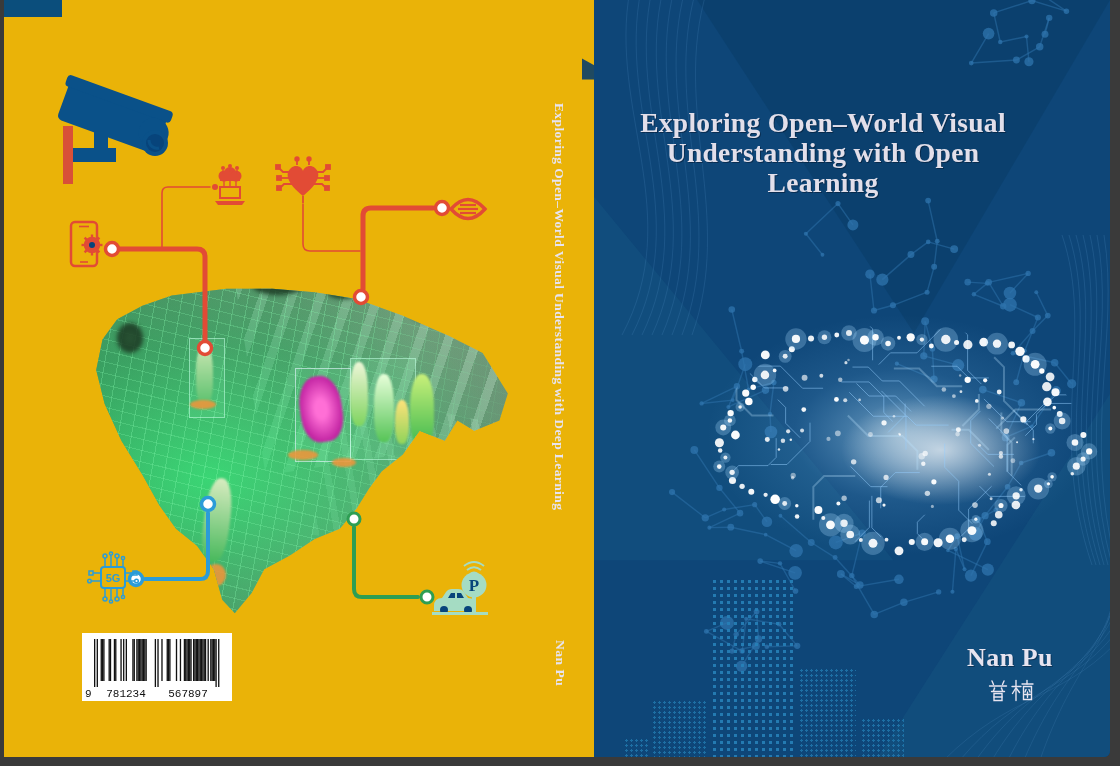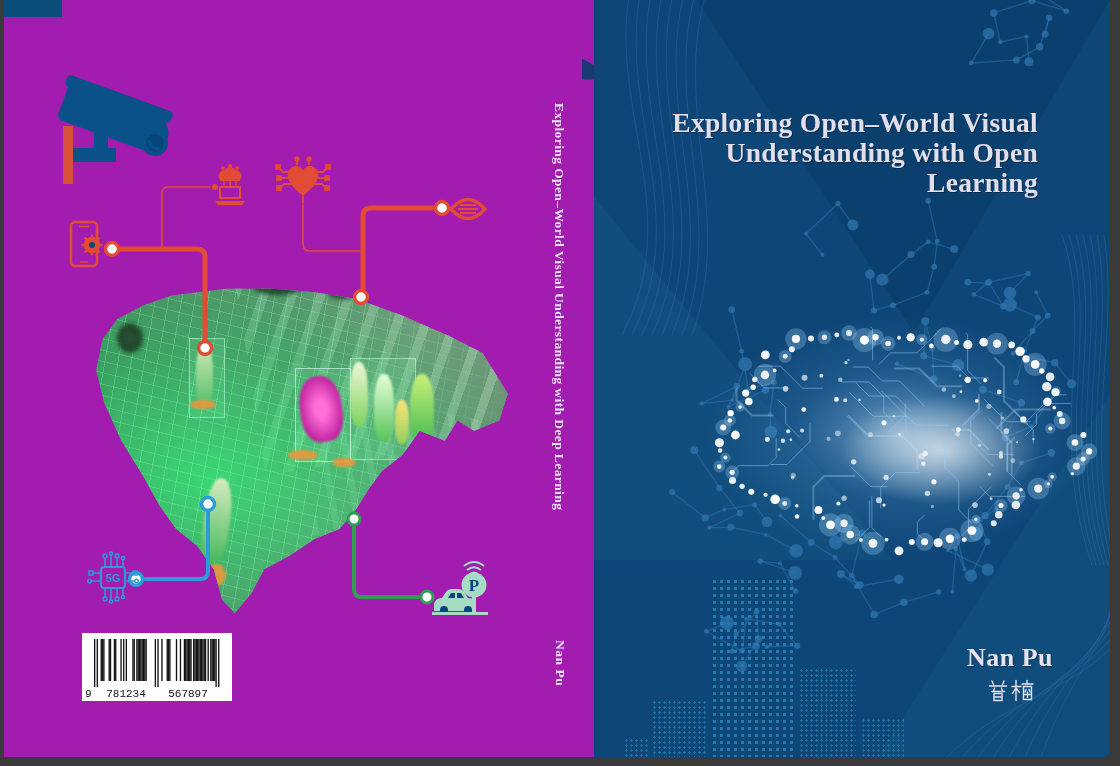--- a/index.html
+++ b/index.html
@@ -2,21 +2,21 @@
 <html><head>
 <meta charset="utf-8">
 <style>
   html,body{margin:0;padding:0;background:#222;}
   .stage{position:relative;width:1120px;height:766px;background:#3a3a3a;overflow:hidden;
          font-family:"Liberation Serif","DejaVu Serif",serif;}
   .cover{position:absolute;left:4px;top:0;width:1106px;height:757px;overflow:hidden;
          border-radius:0 0 6px 0;background:#07447B;}
   .abs{position:absolute;}
   
-  .back{position:absolute;left:0;top:0;width:590px;height:757px;background:#a21caf;overflow:hidden;}
+  .back{position:absolute;left:0;top:0;width:590px;height:757px;background:#eab308;overflow:hidden;}
   .teal-corner{left:0;top:0;width:58px;height:17px;background:#0B4E7C;}
   
   .scene{left:88px;top:282px;width:420px;height:338px;
      clip-path:polygon(43% 2%,53% 3%,63% 5%,74% 10%,85% 16%,93% 21%,99% 33%,97% 41%,91% 44%,87% 41%,84% 47%,78% 44%,74% 51%,69% 56%,66% 61%,63% 67%,59% 73%,53% 76%,47% 81%,41% 85%,38% 92%,34% 98%,31% 94%,29% 85%,25% 78%,20% 73%,16% 66%,12% 57%,7% 47%,3% 36%,1% 26%,2.5% 17%,6% 11%,12% 7%,19% 4%,32% 2%);}
   .m-base{left:0;top:0;right:0;bottom:0;background:linear-gradient(100deg,#74836f 0%,#8d9a86 40%,#a3ae9b 68%,#8c9c8a 100%);}
   .m-cross{left:34%;top:0;width:66%;height:58%;opacity:.45;transform:rotate(-9deg);transform-origin:0 0;
      background:repeating-linear-gradient(118deg,rgba(248,248,242,.85) 0 9px,rgba(95,105,95,.18) 9px 27px);}
   .m-cross2{left:55%;top:38%;width:45%;height:42%;opacity:.35;transform:rotate(10deg);
      background:repeating-linear-gradient(70deg,rgba(248,248,242,.8) 0 7px,rgba(95,105,95,.15) 7px 22px);}
   .m-green{left:0;top:0;right:0;bottom:0;
@@ -41,21 +41,21 @@
   
   .front{position:absolute;left:590px;top:0;width:516px;height:757px;background:#0E4678;overflow:hidden;}
   .polyA{left:0;top:0;width:100%;height:100%;background:#14517F;opacity:.65;
      clip-path:polygon(0 26%,58% 74%,0 74%);}
   .polyB{left:0;top:0;width:100%;height:100%;background:#0A3C66;opacity:.55;
      clip-path:polygon(20% 0,100% 0,62% 44%);}
   .polyC{left:0;top:0;width:100%;height:100%;background:#14517F;opacity:.6;
      clip-path:polygon(100% 52%,100% 100%,55% 100%);}
   .spine-tri{left:578px;top:56px;width:38px;height:26px;background:#0A3E6C;opacity:.9;
      clip-path:polygon(0 10%,100% 90%,0 90%);}
-  .title{left:14px;top:108px;width:430px;text-align:right;color:#E2DFEA;
+  .title{left:14px;top:108px;width:430px;text-align:center;color:#E2DFEA;
      font-weight:700;font-size:27.5px;line-height:30px;letter-spacing:.3px;
      text-shadow:1px 1px 0 rgba(8,25,50,.55);}
   .author{left:316px;top:643px;width:200px;text-align:center;color:#E7E4F0;
      font-weight:700;font-size:26px;letter-spacing:.5px;text-shadow:1px 1px 0 rgba(8,25,50,.5);}
   .building{background-image:radial-gradient(rgba(38,128,184,.95) 1.5px,transparent 1.7px);
      background-size:7px 7px;opacity:.95;}
   .building.fine{background-image:radial-gradient(rgba(32,118,172,.9) 1.1px,transparent 1.3px);
      background-size:5px 5px;}
   .sr{position:absolute;width:1px;height:1px;overflow:hidden;clip:rect(0 0 0 0);white-space:nowrap;}
 </style>

